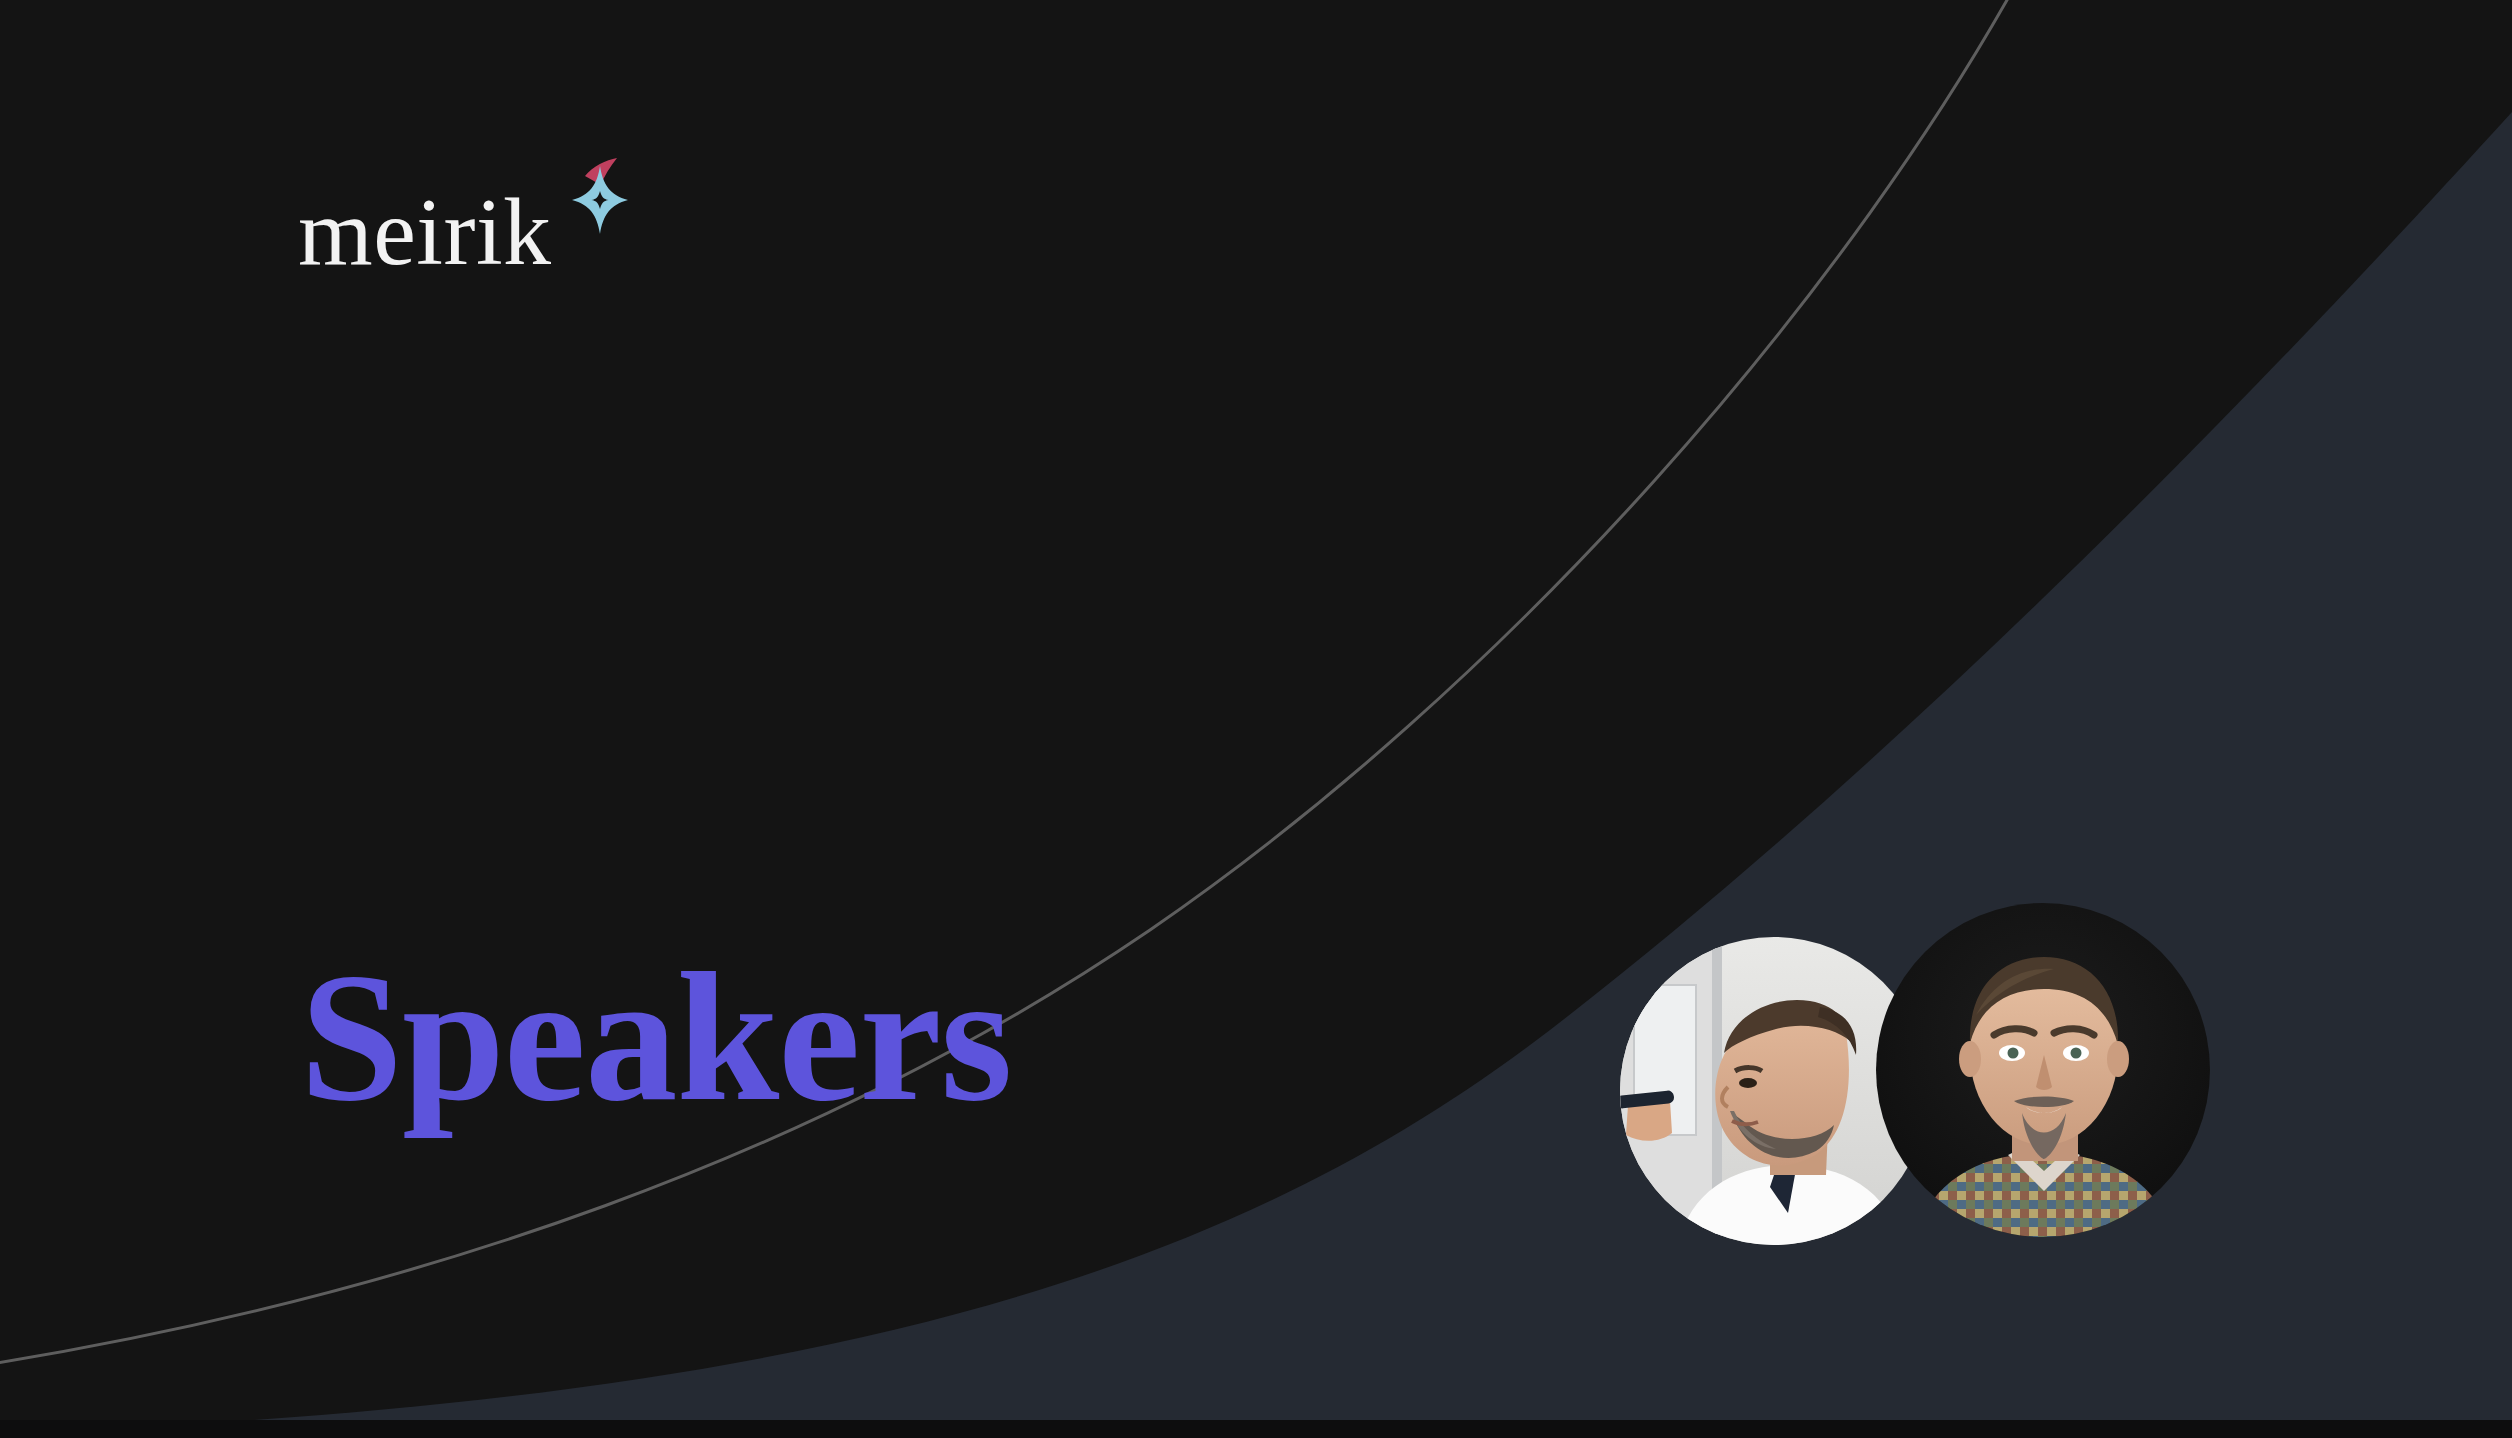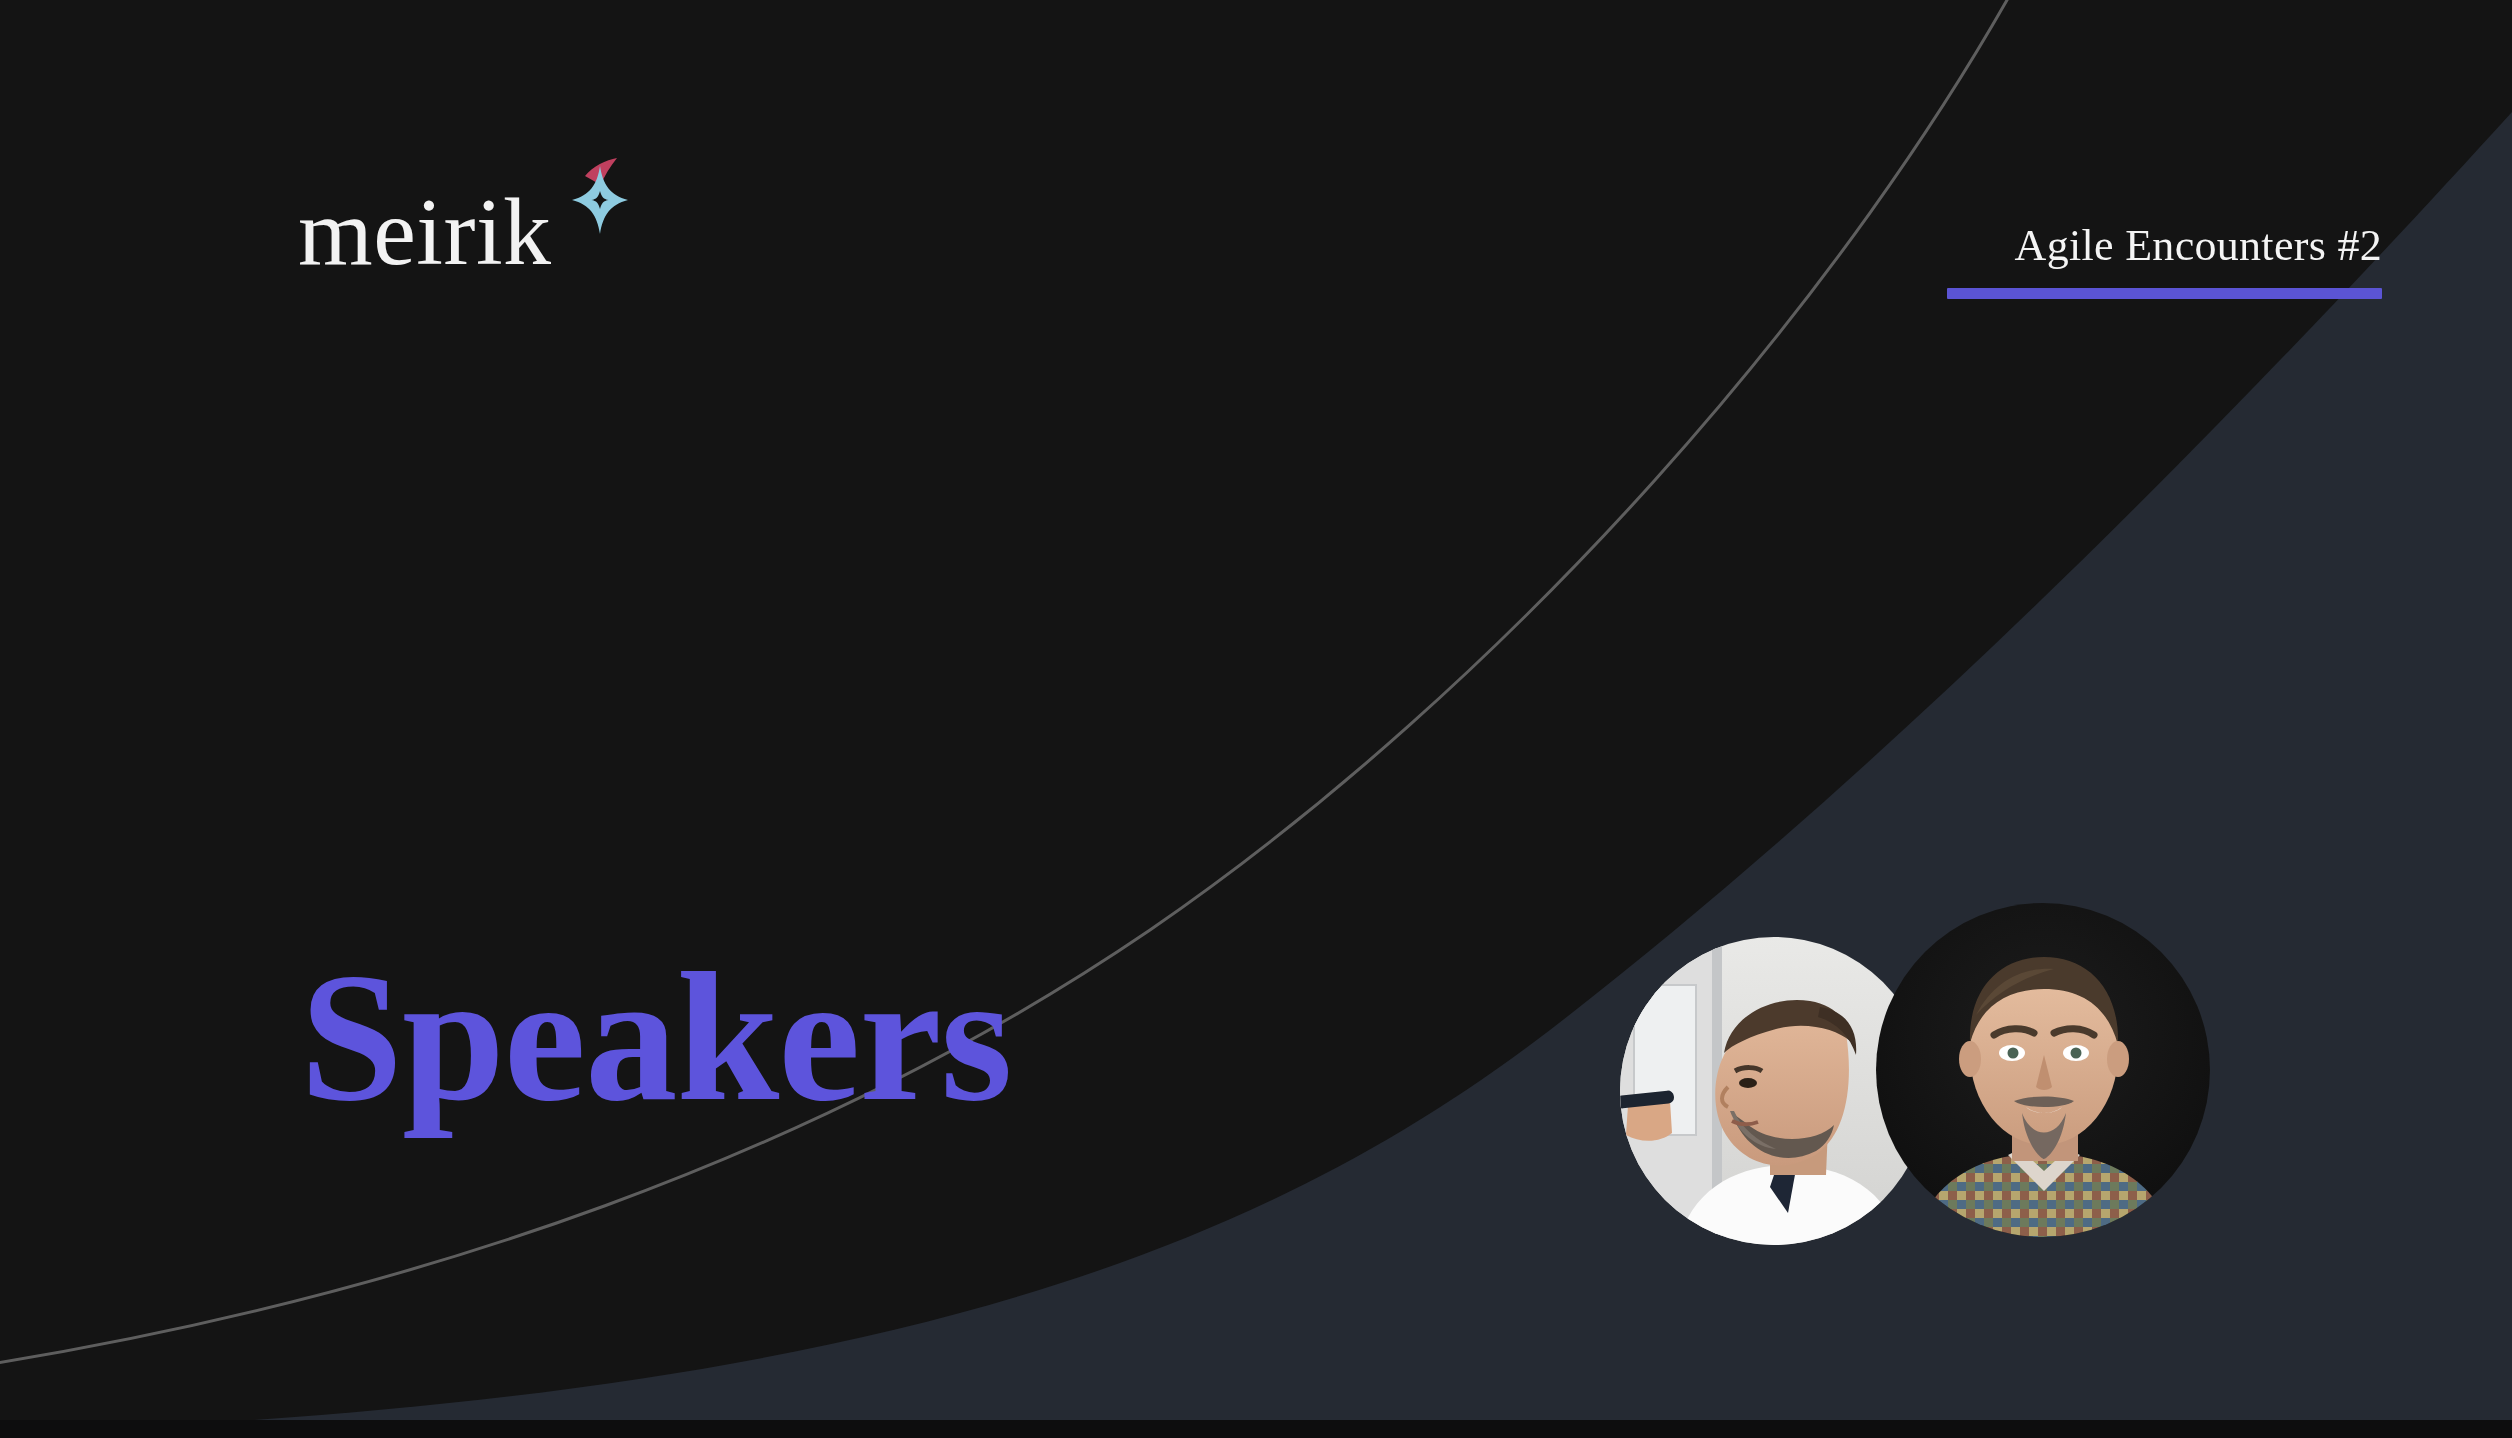--- a/index.html
+++ b/index.html
@@ -187,24 +187,20 @@
     <div class="logo-word">meirik</div>
     <svg class="logo-spark" viewBox="0 0 70 80">
       <path d="M25 18 C33 8 46 2 57 0 C50 9 44 18 41 27 Z" fill="#c0405f"></path>
       <path d="M40 8 C43 27 50 37 68 42 C50 47 43 57 40 76
                C37 57 30 47 12 42 C30 37 37 27 40 8 Z" fill="#8ecbe0"></path>
       <path d="M40 33 C41.6 39 43.6 41.2 48.5 42 C43.6 42.8 41.6 45 40 51
                C38.4 45 36.4 42.8 31.5 42 C36.4 41.2 38.4 39 40 33 Z" fill="#141414"></path>
     </svg>
   </div>
 
-  <div class="event-block">
-    <div class="event-label">Agile Encounters #2</div>
-    <div class="event-rule"></div>
-  </div>
 
   <h1 class="title">
     <span class="title-line">Speakers</span>
     
   </h1>
 
 
   <div class="avatars">
 
     <div class="avatar avatar-left">

